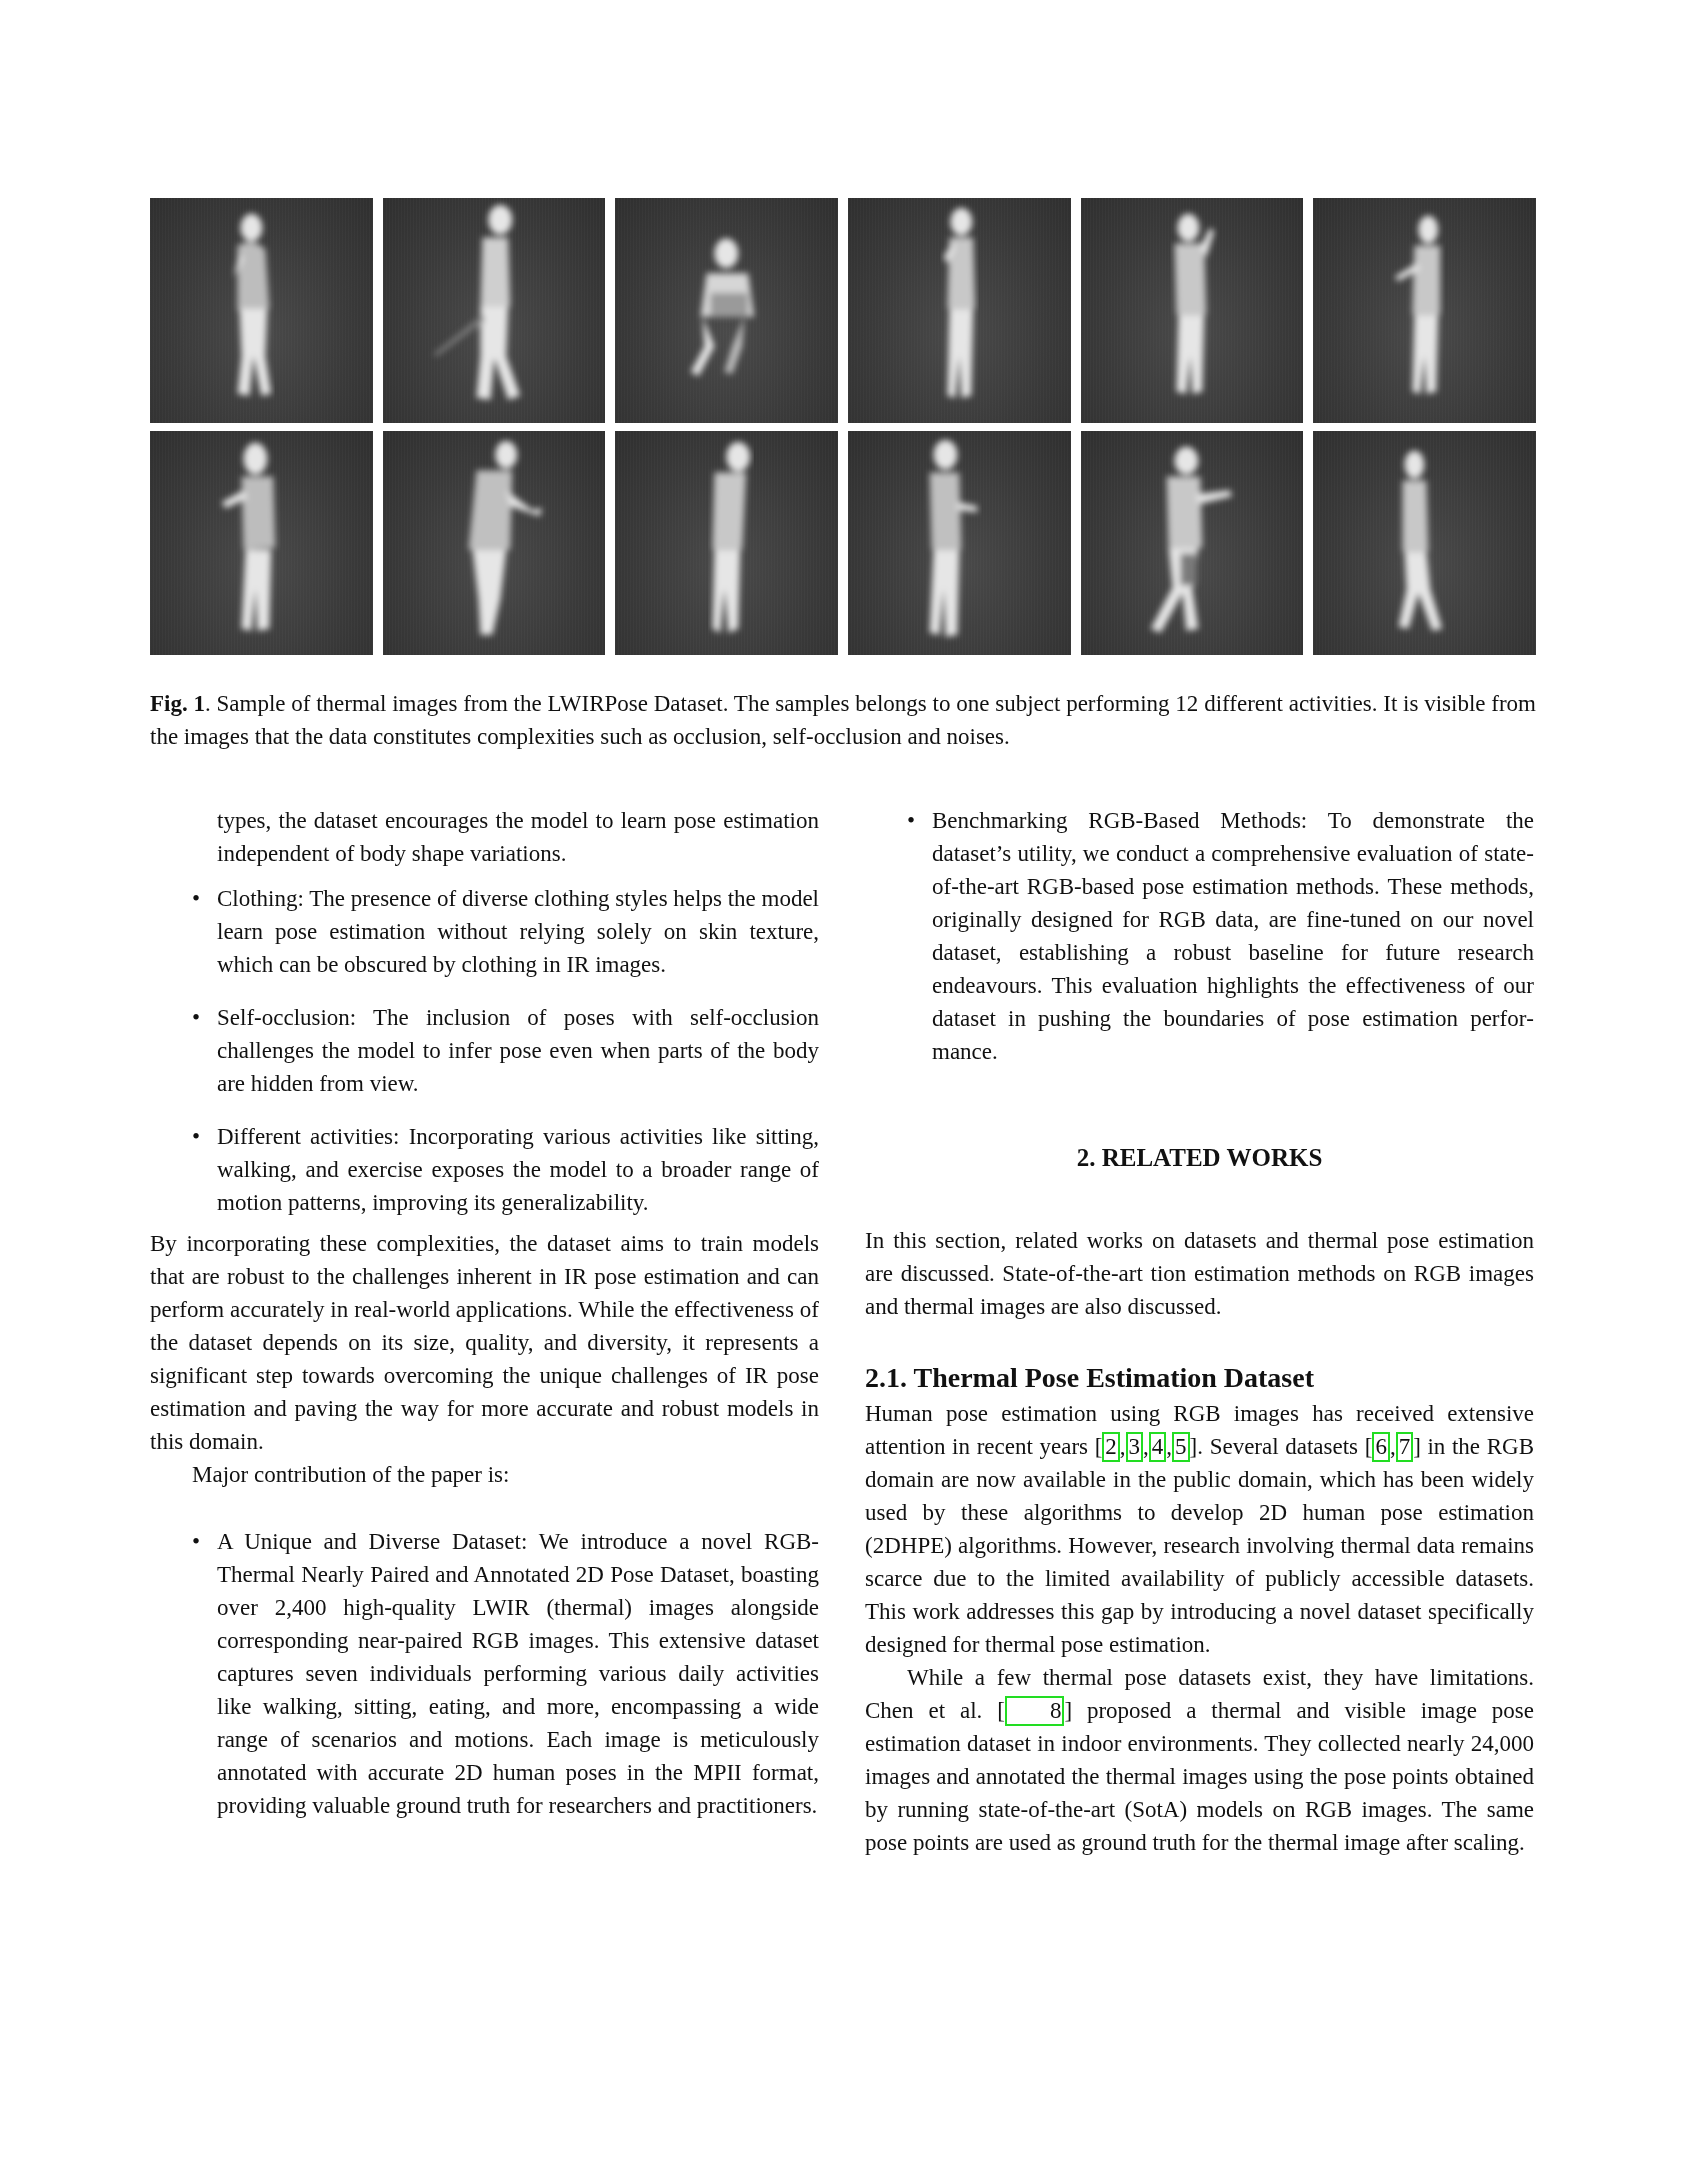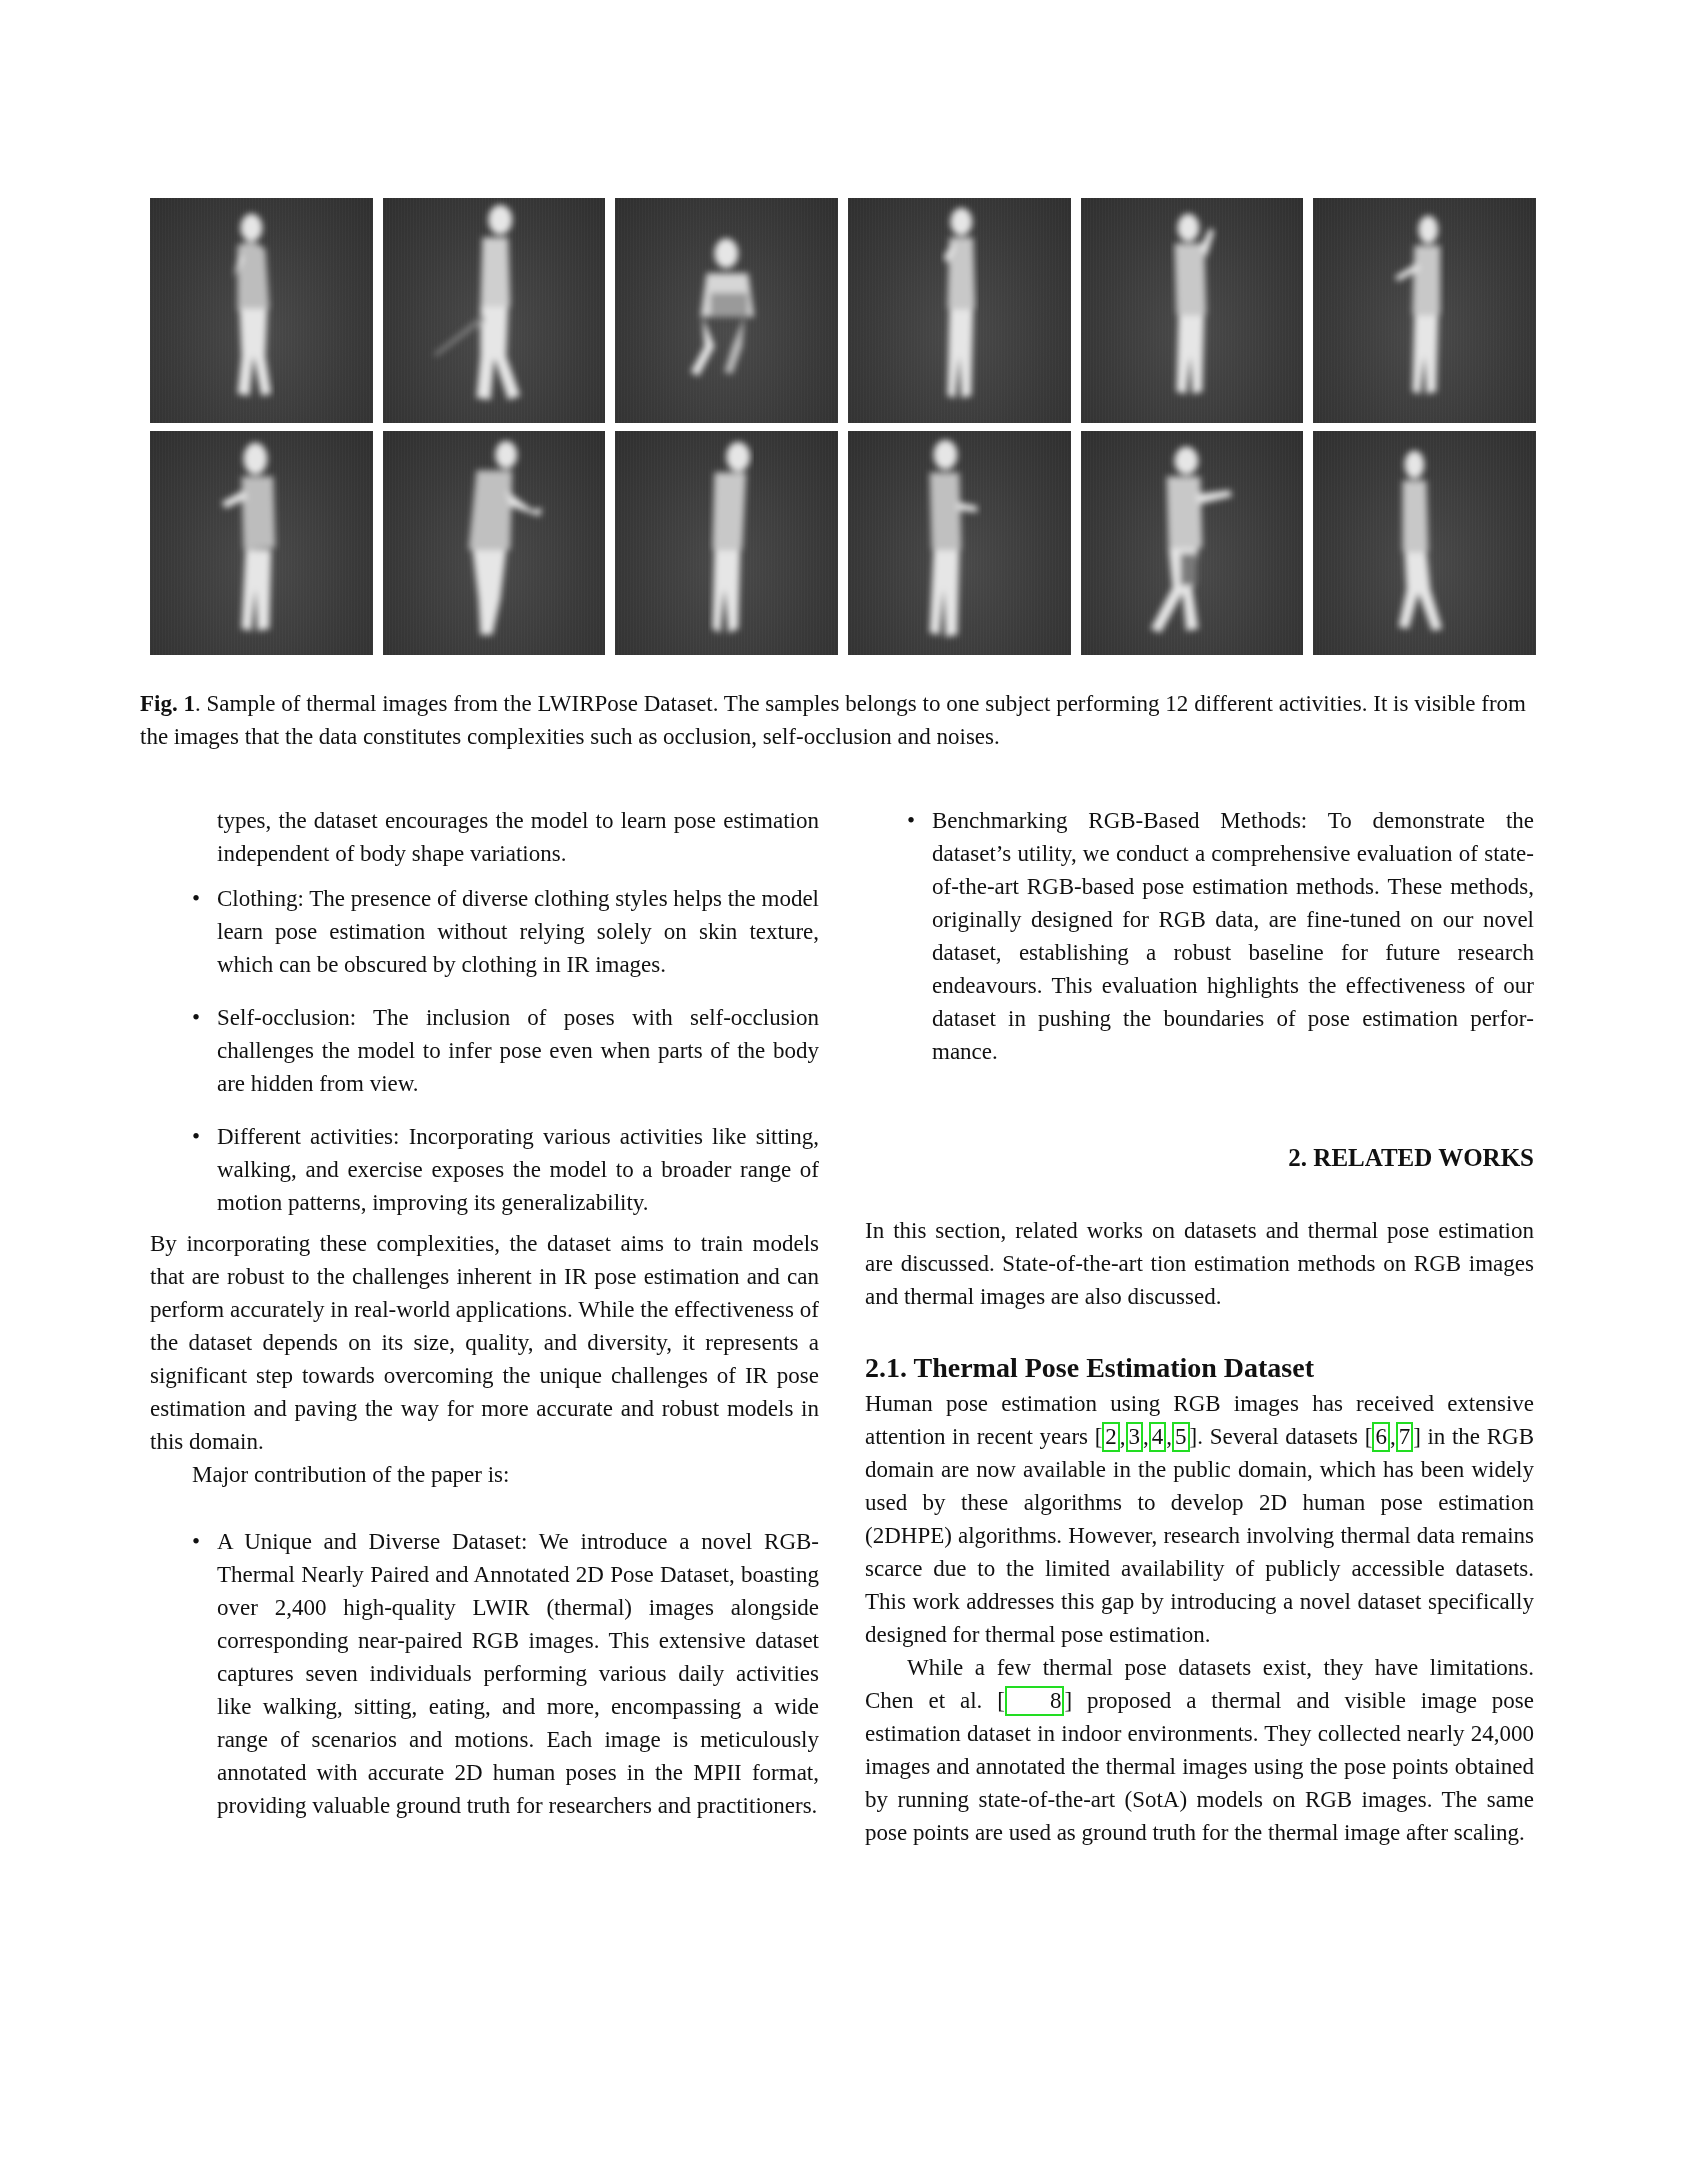--- a/index.html
+++ b/index.html
@@ -22,21 +22,21 @@
   .tile {
     position: relative;
     overflow: hidden;
     background:
       repeating-linear-gradient(90deg, rgba(255,255,255,0.025) 0 1px, rgba(0,0,0,0) 1px 3px),
       radial-gradient(ellipse at 50% 60%, #4a4a4a 0%, #3a3a3a 55%, #2f2f2f 100%);
   }
   .tile svg { position: absolute; left: 0; top: 0; width: 100%; height: 100%; }
   .caption {
     position: absolute;
-    left: 140px; top: 687px;
+    left: 150px; top: 687px;
     width: 1386px;
     font-size: 23px;
     line-height: 33px;
     text-align: justify;
   }
   .caption b { font-weight: bold; }
   .col {
     position: absolute;
     top: 804px;
     width: 669px;
@@ -55,23 +55,23 @@
     margin-bottom: 20px;
   }
   ul.bullets li .dot {
     position: absolute;
     left: 42px; top: 0;
   }
   .cont { padding-left: 67px; text-align: justify; margin-bottom: 12px; }
   .sec-heading {
     font-weight: bold;
     font-size: 25px;
-    text-align: right;
+    text-align: center;
     margin-top: 73px;
-    margin-bottom: 40px;
+    margin-bottom: 50px;
   }
   .subsec-heading {
     font-weight: bold;
     font-size: 28px;
     margin-top: 38px;
     margin-bottom: 3px;
   }
   .cite {
     display: inline-block;
     border: 2px solid #22dd22;

